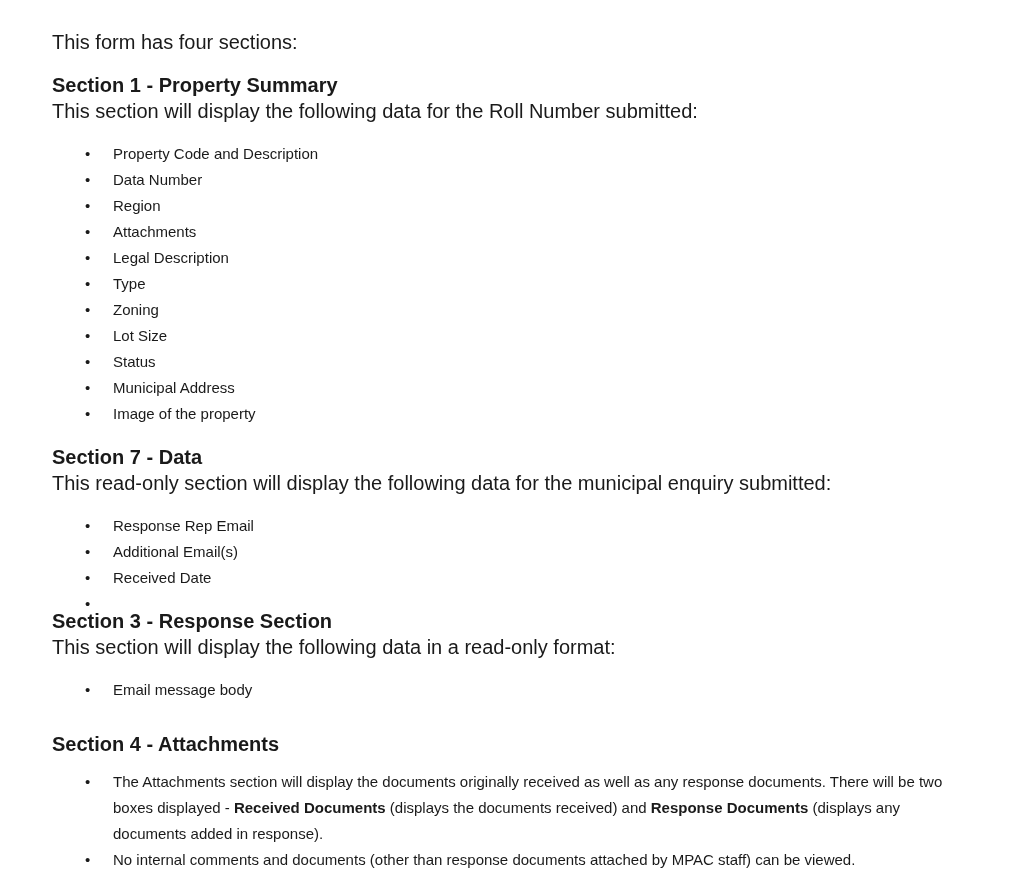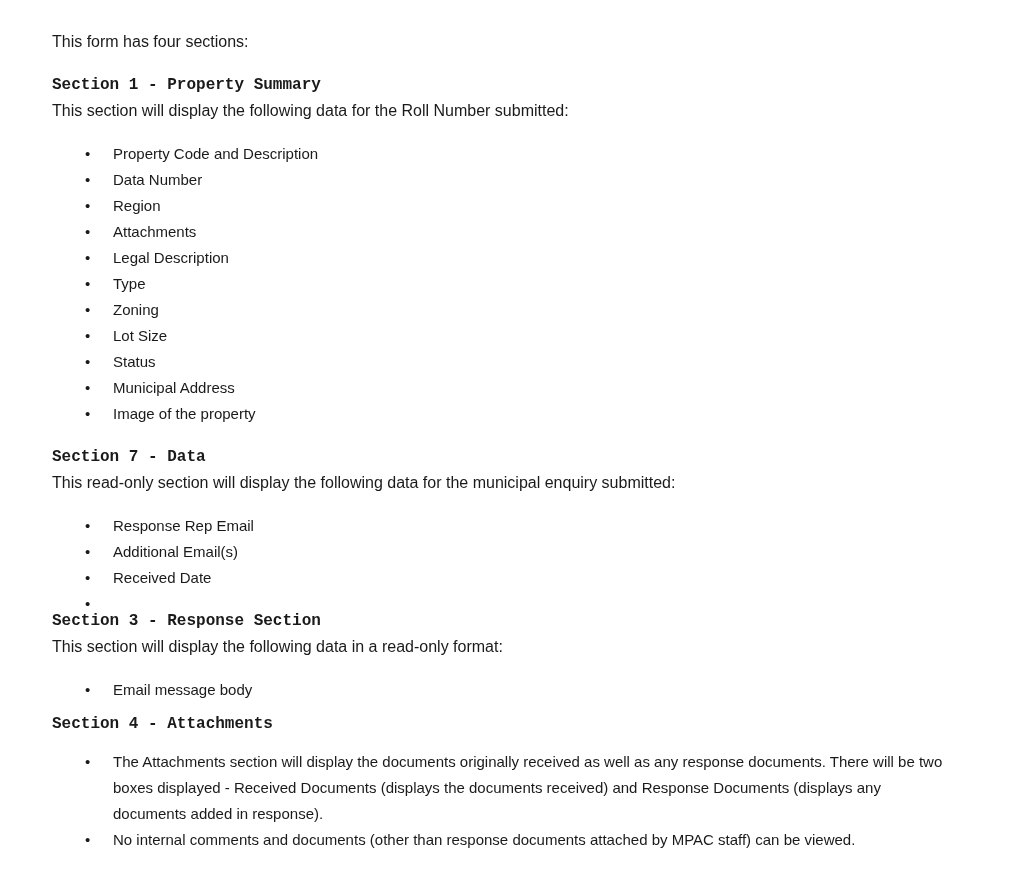--- a/index.html
+++ b/index.html
@@ -18,48 +18,47 @@
   .page {
     box-sizing: border-box;
     width: 1019px;
     height: 890px;
     padding: 29px 10px 0 52px;
     background: #ffffff;
   }
   .page p, .page h2 {
     margin: 0;
     padding: 0;
-    font-size: 16px;
+    font-size: 20px;
     line-height: 26px;
     font-weight: normal;
   }
   h2.section-heading {
     font-weight: bold;
     margin-top: 17px;
-    font-family: Liberation Mono, monospace;
   }
   ul.bullet-list {
     list-style: none;
     margin: 17px 0 0 0;
     padding: 0;
   }
   ul.bullet-list li {
     position: relative;
     padding-left: 61px;
     line-height: 26px;
     max-width: 845px;
   }
   ul.bullet-list li .marker {
     position: absolute;
     left: 33px;
     top: 0;
   }
-  .section-last h2.section-heading { margin-top: 8px; }
+  .section-last h2.section-heading { margin-top: 28px; }
   .section-last ul.bullet-list { margin-top: 12px; }
-  .bold { font-weight: normal; }
+  .bold { font-weight: bold; }
 </style>
 </head>
 <body>
 
 <div class="page">
 
   <p>This form has four sections:</p>
 
   <div>
     <h2 class="section-heading">Section 1 - Property Summary</h2>

